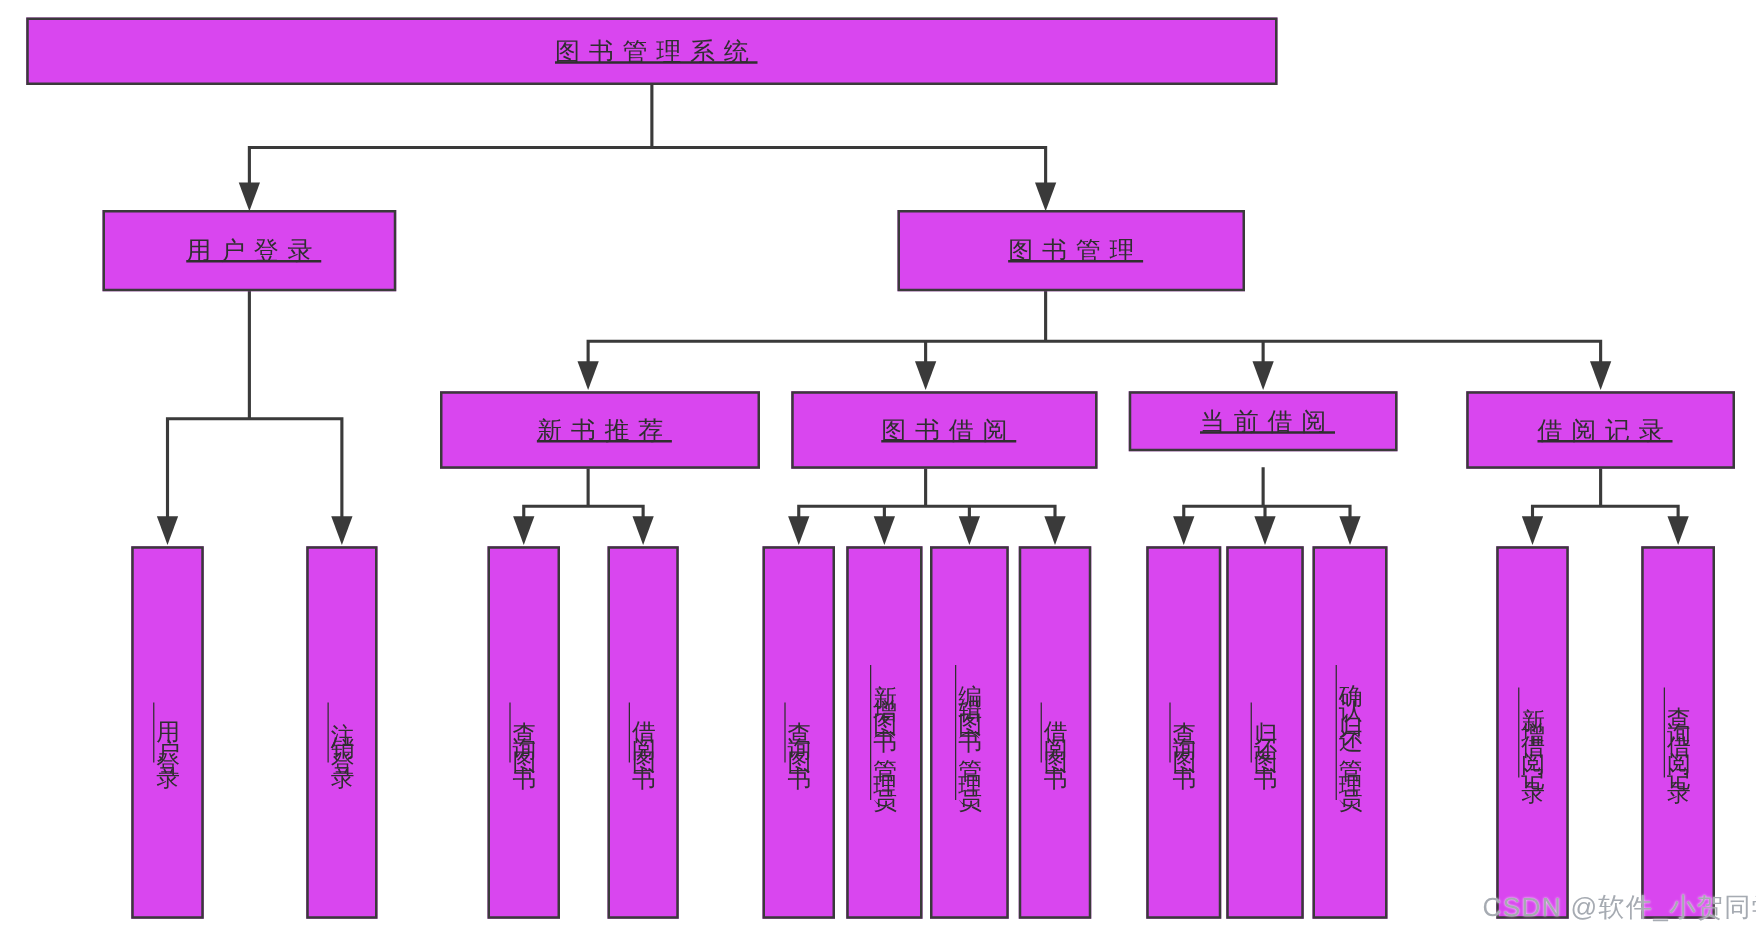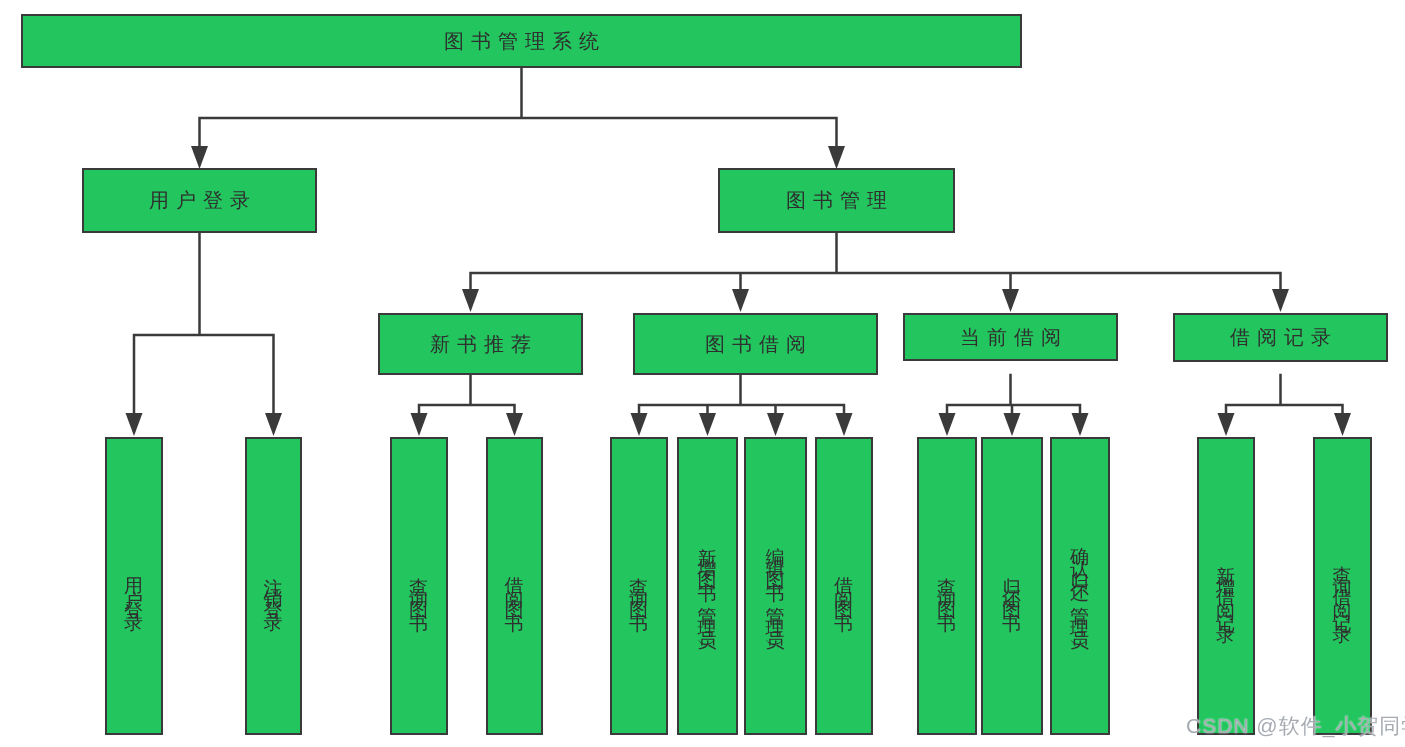--- a/index.html
+++ b/index.html
@@ -9,24 +9,24 @@
     background:#ffffff;
     font-family:"Liberation Sans",sans-serif;
     color:#2f2f2f;
     overflow:hidden;
   }
   svg.connectors{position:absolute;left:0;top:0;width:1405px;height:747px;}
   svg.connectors path{stroke:#3a3a3a;stroke-width:2.5;fill:none;stroke-linecap:square;}
   svg.connectors polygon{fill:#3a3a3a;stroke:none;}
   .box{
     position:absolute;
-    background:#22c55e;
+    background:#d946ef;
     border:2.5px solid #3a3a3a;
     box-sizing:border-box;
-    display:flex;align-items:center;justify-content:center;
+    display:flex;align-items:center;justify-content:center;text-decoration:underline;
   }
   .hlabel{
     font-size:20px;
     letter-spacing:7px;
     text-indent:7px;
     white-space:nowrap;
     color:#2f2f2f;
   }
   .leaf{top:437px;height:298px;}
   .vlabel{
@@ -103,34 +103,34 @@
     </g>
   </svg>
 
   <div class="box" style="left:21px;top:14px;width:1001px;height:54px">
     <span class="hlabel">图书管理系统</span>
   </div>
 
   <div class="box" style="left:82px;top:168px;width:235px;height:65px">
     <span class="hlabel">用户登录</span>
   </div>
-  <div class="box" style="left:718px;top:168px;width:237px;height:65px">
+  <div class="box" style="left:718px;top:168px;width:278px;height:65px">
     <span class="hlabel">图书管理</span>
   </div>
 
-  <div class="box" style="left:378px;top:313px;width:205px;height:62px">
+  <div class="box" style="left:352px;top:313px;width:256px;height:62px">
     <span class="hlabel">新书推荐</span>
   </div>
   <div class="box" style="left:633px;top:313px;width:245px;height:62px">
     <span class="hlabel">图书借阅</span>
   </div>
   <div class="box" style="left:903px;top:313px;width:215px;height:48px">
     <span class="hlabel">当前借阅</span>
   </div>
-  <div class="box" style="left:1173px;top:313px;width:215px;height:49px">
+  <div class="box" style="left:1173px;top:313px;width:215px;height:62px">
     <span class="hlabel">借阅记录</span>
   </div>
 
   <div class="box leaf" style="left:105px;width:58px">
     <span class="vlabel">用户登录</span>
   </div>
   <div class="box leaf" style="left:245px;width:57px">
     <span class="vlabel">注销登录</span>
   </div>
 

